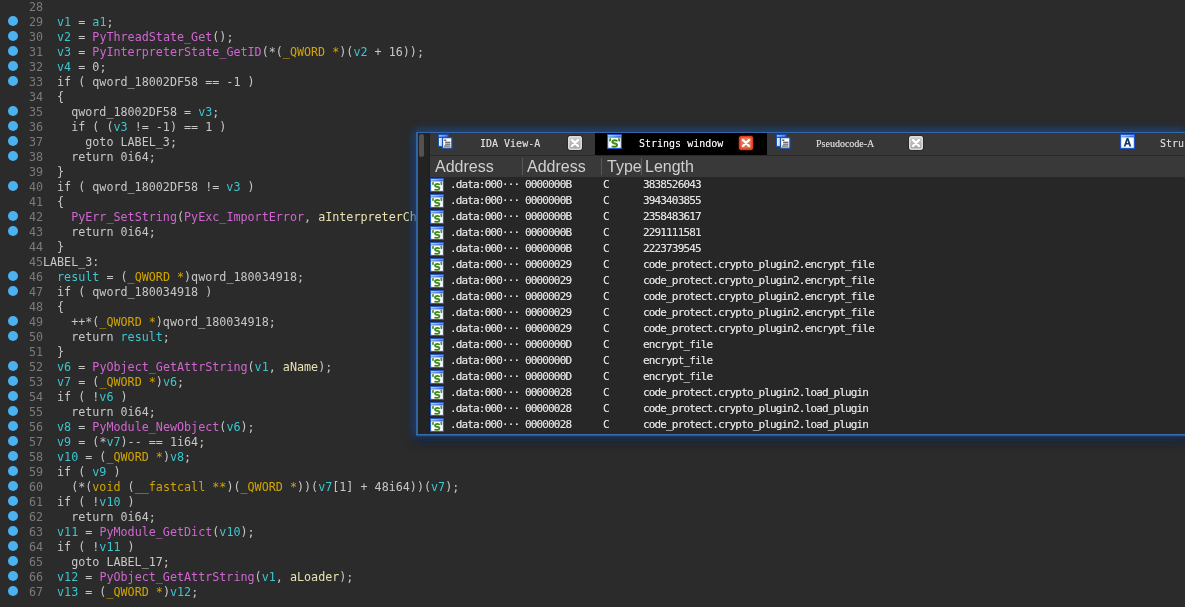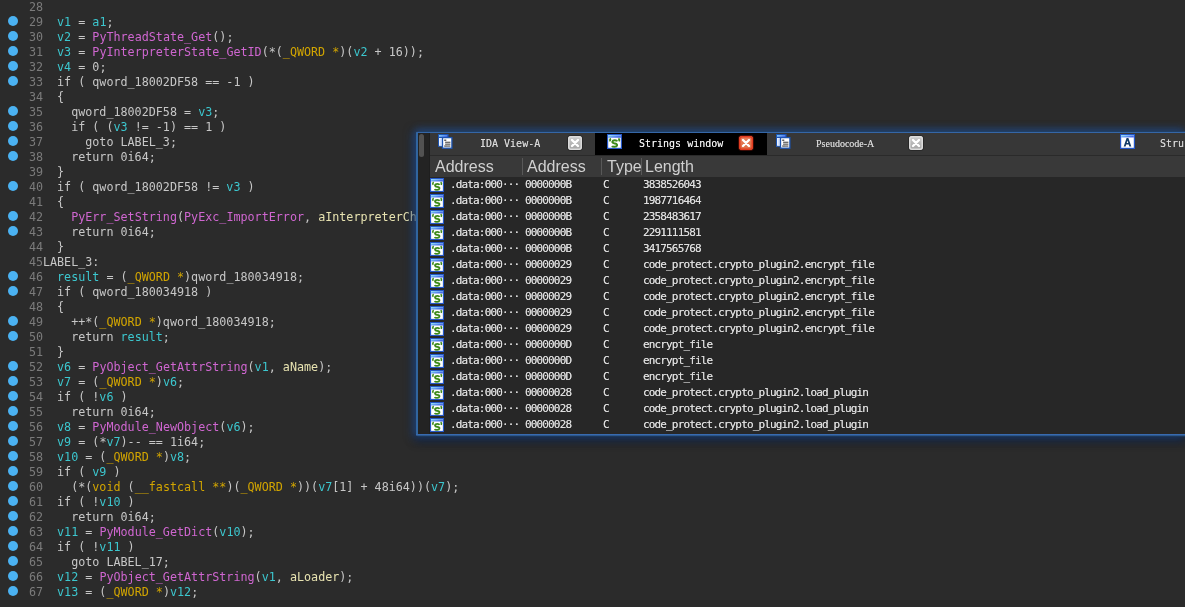--- a/index.html
+++ b/index.html
@@ -188,21 +188,21 @@
                   <linearGradient id="tg" x1="0" y1="0" x2="1" y2="1">
                     <stop offset="0" stop-color="#8ce4f8"></stop>
                     <stop offset="1" stop-color="#2b41e2"></stop>
                   </linearGradient>
                 </defs>
                 <rect x="0.6" y="0.6" width="13.8" height="13.8" fill="#ffffff" stroke="#2457c8" stroke-width="1.2"></rect>
                 <rect x="1.2" y="1.2" width="12.6" height="2.5" fill="url(#tg)"></rect>
                 <path d="M10.2,7.3 C9.7,6.0 5.9,5.9 5.4,7.6 C5.0,9.1 7.0,9.3 7.8,9.45 C8.9,9.65 10.5,9.9 10.05,11.6 C9.6,13.2 5.6,13.1 5.1,11.8" fill="none" stroke="#3e8a1a" stroke-width="2"></path>
                 <path d="M3.9,4.5 C3.0,5.1 2.8,6.3 3.3,7.4" fill="none" stroke="#3e8a1a" stroke-width="1.7"></path>
                 <path d="M11.4,4.5 C12.3,5.1 12.5,6.3 12.0,7.4" fill="none" stroke="#3e8a1a" stroke-width="1.7"></path>
-              </svg></span><span class="c-addr">.data:000···</span><span class="c-len">0000000B</span><span class="c-type">C</span><span class="c-str">1987716464</span></div>
+              </svg></span><span class="c-addr">.data:000···</span><span class="c-len">0000000B</span><span class="c-type">C</span><span class="c-str">3943403855</span></div>
           <div class="trow" style="top: 32px;"><span class="ricon"><svg width="14" height="14" viewBox="0 0 15 15">
                 <defs>
                   <linearGradient id="tg" x1="0" y1="0" x2="1" y2="1">
                     <stop offset="0" stop-color="#8ce4f8"></stop>
                     <stop offset="1" stop-color="#2b41e2"></stop>
                   </linearGradient>
                 </defs>
                 <rect x="0.6" y="0.6" width="13.8" height="13.8" fill="#ffffff" stroke="#2457c8" stroke-width="1.2"></rect>
                 <rect x="1.2" y="1.2" width="12.6" height="2.5" fill="url(#tg)"></rect>
                 <path d="M10.2,7.3 C9.7,6.0 5.9,5.9 5.4,7.6 C5.0,9.1 7.0,9.3 7.8,9.45 C8.9,9.65 10.5,9.9 10.05,11.6 C9.6,13.2 5.6,13.1 5.1,11.8" fill="none" stroke="#3e8a1a" stroke-width="2"></path>
@@ -227,21 +227,21 @@
                   <linearGradient id="tg" x1="0" y1="0" x2="1" y2="1">
                     <stop offset="0" stop-color="#8ce4f8"></stop>
                     <stop offset="1" stop-color="#2b41e2"></stop>
                   </linearGradient>
                 </defs>
                 <rect x="0.6" y="0.6" width="13.8" height="13.8" fill="#ffffff" stroke="#2457c8" stroke-width="1.2"></rect>
                 <rect x="1.2" y="1.2" width="12.6" height="2.5" fill="url(#tg)"></rect>
                 <path d="M10.2,7.3 C9.7,6.0 5.9,5.9 5.4,7.6 C5.0,9.1 7.0,9.3 7.8,9.45 C8.9,9.65 10.5,9.9 10.05,11.6 C9.6,13.2 5.6,13.1 5.1,11.8" fill="none" stroke="#3e8a1a" stroke-width="2"></path>
                 <path d="M3.9,4.5 C3.0,5.1 2.8,6.3 3.3,7.4" fill="none" stroke="#3e8a1a" stroke-width="1.7"></path>
                 <path d="M11.4,4.5 C12.3,5.1 12.5,6.3 12.0,7.4" fill="none" stroke="#3e8a1a" stroke-width="1.7"></path>
-              </svg></span><span class="c-addr">.data:000···</span><span class="c-len">0000000B</span><span class="c-type">C</span><span class="c-str">3417565768</span></div>
+              </svg></span><span class="c-addr">.data:000···</span><span class="c-len">0000000B</span><span class="c-type">C</span><span class="c-str">2223739545</span></div>
           <div class="trow" style="top: 80px;"><span class="ricon"><svg width="14" height="14" viewBox="0 0 15 15">
                 <defs>
                   <linearGradient id="tg" x1="0" y1="0" x2="1" y2="1">
                     <stop offset="0" stop-color="#8ce4f8"></stop>
                     <stop offset="1" stop-color="#2b41e2"></stop>
                   </linearGradient>
                 </defs>
                 <rect x="0.6" y="0.6" width="13.8" height="13.8" fill="#ffffff" stroke="#2457c8" stroke-width="1.2"></rect>
                 <rect x="1.2" y="1.2" width="12.6" height="2.5" fill="url(#tg)"></rect>
                 <path d="M10.2,7.3 C9.7,6.0 5.9,5.9 5.4,7.6 C5.0,9.1 7.0,9.3 7.8,9.45 C8.9,9.65 10.5,9.9 10.05,11.6 C9.6,13.2 5.6,13.1 5.1,11.8" fill="none" stroke="#3e8a1a" stroke-width="2"></path>

